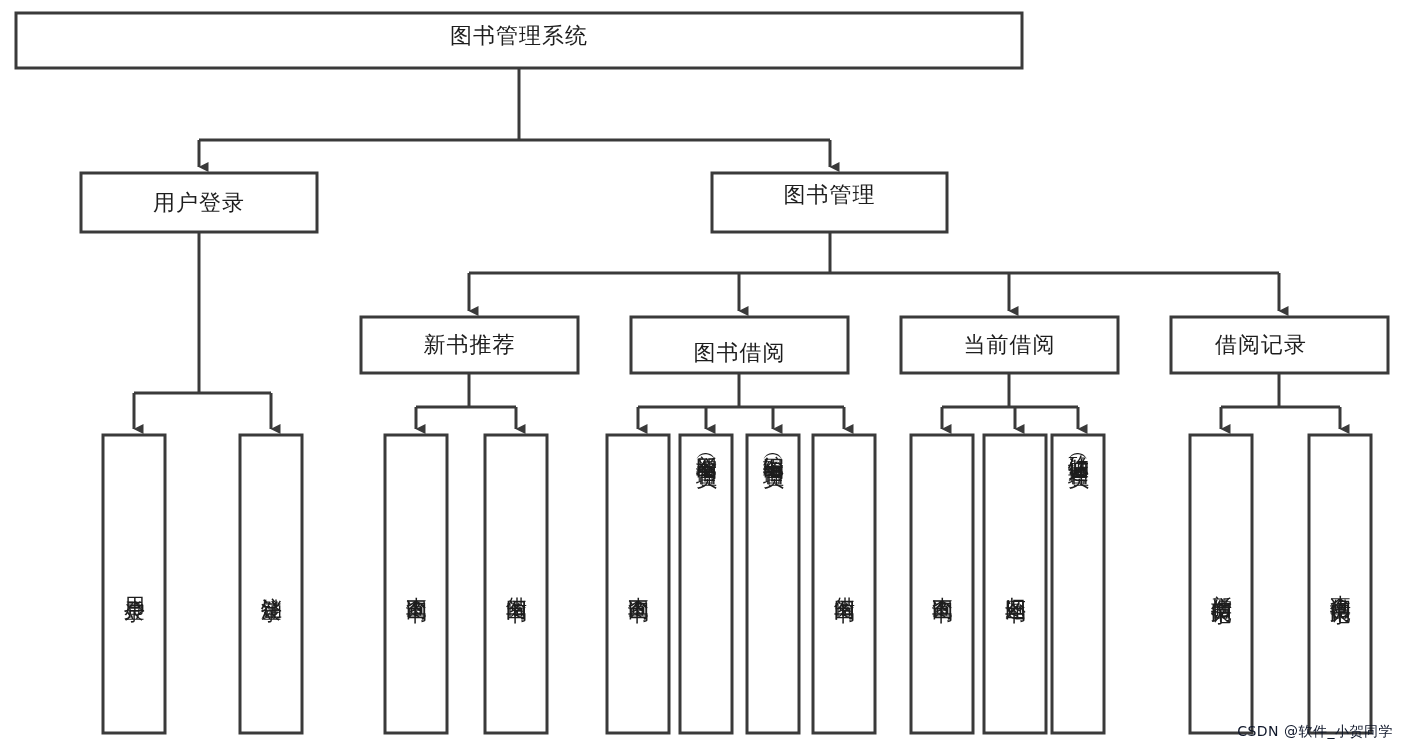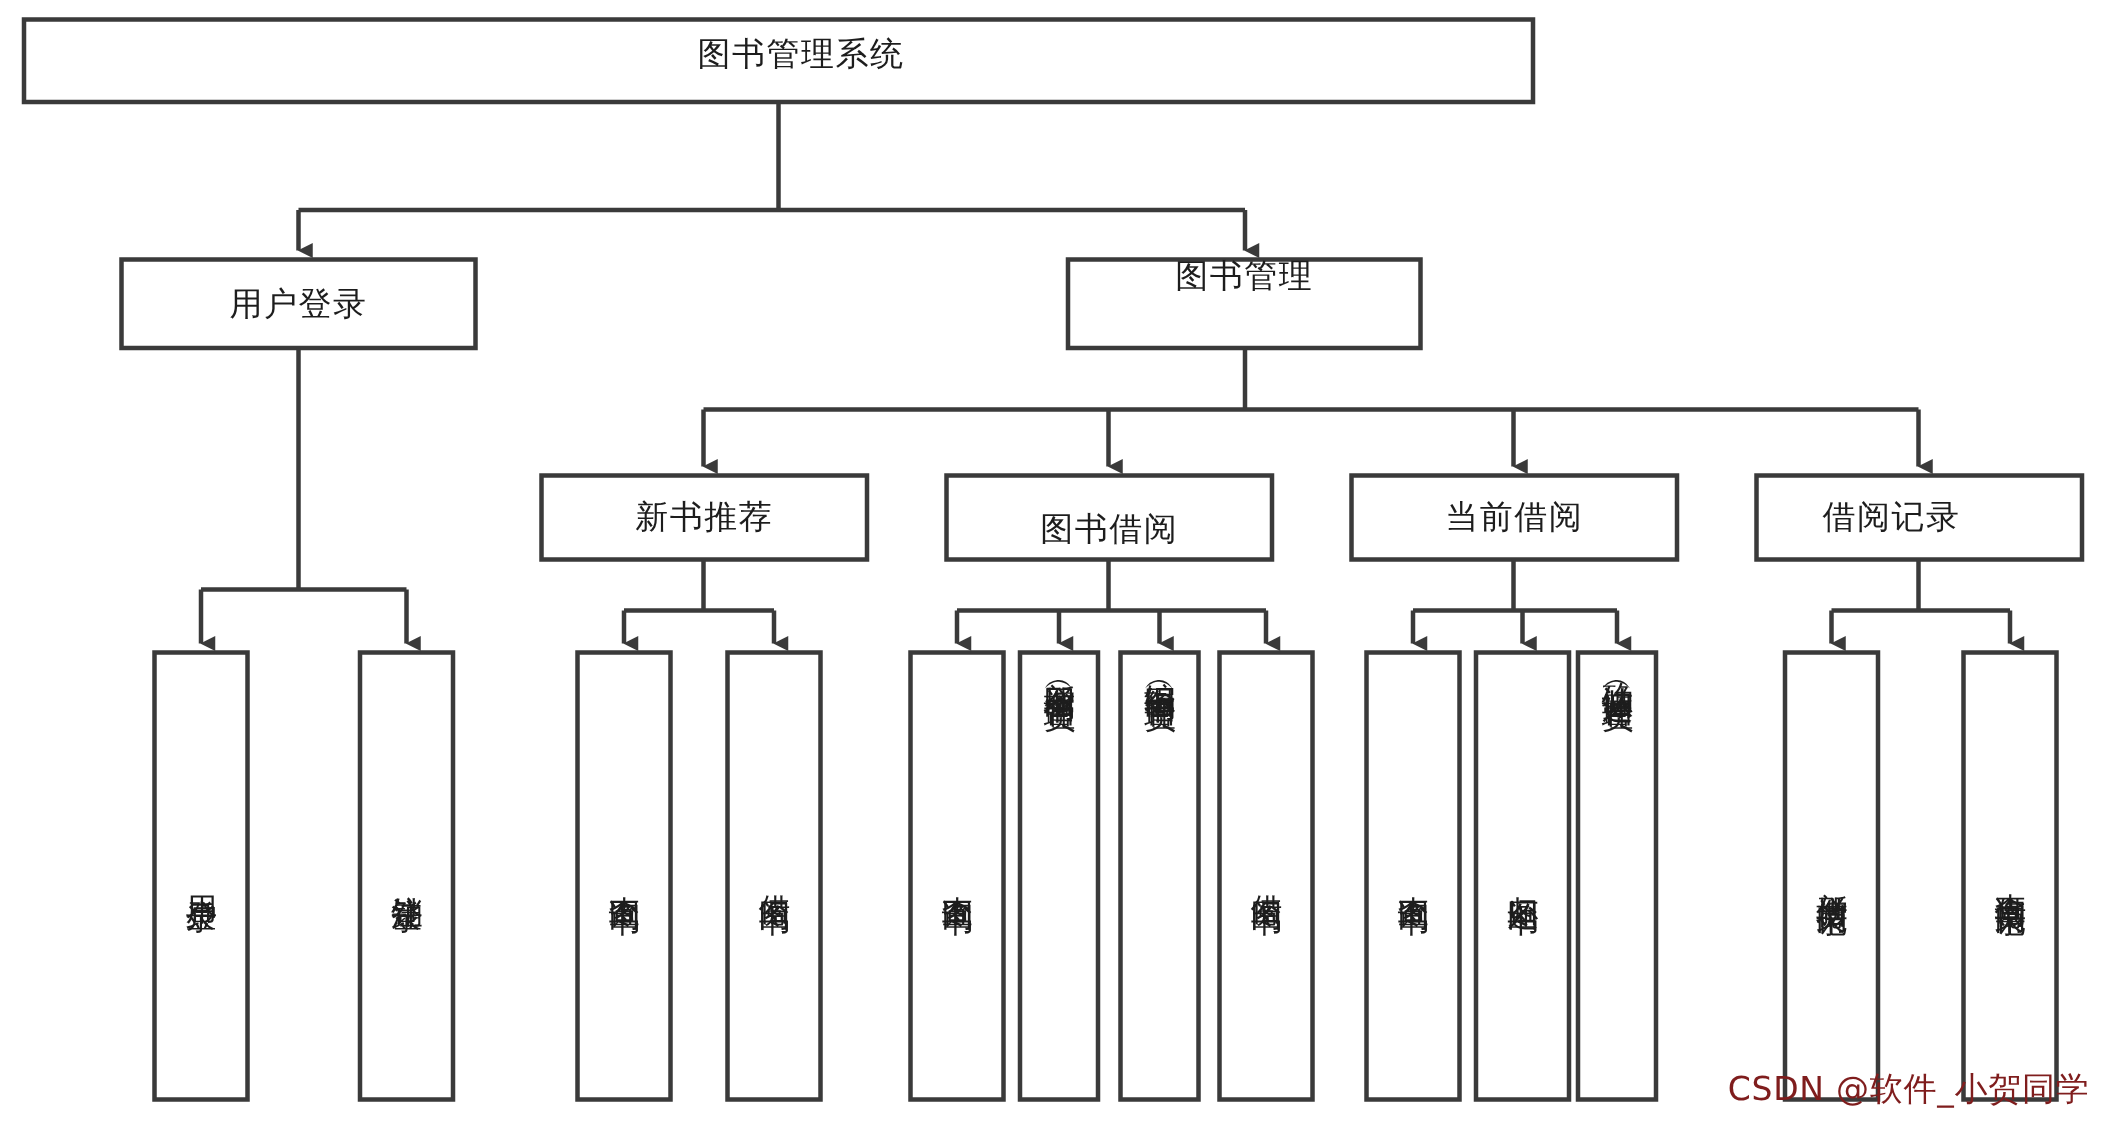--- a/index.html
+++ b/index.html
@@ -70,22 +70,22 @@
     font-family: "DejaVu Sans", "Liberation Sans", sans-serif;
     font-size: 22px;
     color: #1d1d1d;
     letter-spacing: 1px;
   }
   #watermark {
     position: absolute;
     right: 12px;
     bottom: 6px;
     font-family: "DejaVu Sans", "Liberation Sans", sans-serif;
-    font-size: 22px;
-    color: #7f1d1d;
+    font-size: 14px;
+    color: #0f172a;
     letter-spacing: 0.5px;
     white-space: nowrap;
   }
 </style>
 </head>
 <body>
 
 <div id="diagram-root">
 
   <svg id="tree-svg" viewBox="0 0 1405 747" xmlns="http://www.w3.org/2000/svg">
@@ -154,28 +154,28 @@
     <path class="connector" d="M 942 407 L 942 429" marker-end="url(#arrow)"></path>
     <path class="connector" d="M 1015 407 L 1015 429" marker-end="url(#arrow)"></path>
     <path class="connector" d="M 1078 407 L 1078 429" marker-end="url(#arrow)"></path>
 
     <path class="connector" d="M 1279 373 L 1279 407"></path>
     <path class="connector" d="M 1221 407 L 1340 407"></path>
     <path class="connector" d="M 1221 407 L 1221 429" marker-end="url(#arrow)"></path>
     <path class="connector" d="M 1340 407 L 1340 429" marker-end="url(#arrow)"></path>
   </svg>
 
-  <div class="hlabel-wrap" style="left:31px; top:13px; width:1006px; height:45px;">
+  <div class="hlabel-wrap" style="left:16px; top:13px; width:1006px; height:45px;">
     <span>图书管理系统</span>
   </div>
 
   <div class="hlabel-wrap" style="left:81px; top:173px; width:236px; height:59px;">
     <span>用户登录</span>
   </div>
-  <div class="hlabel-wrap" style="left:712px; top:162px; width:235px; height:43px;">
+  <div class="hlabel-wrap" style="left:712px; top:173px; width:235px; height:43px;">
     <span>图书管理</span>
   </div>
 
   <div class="hlabel-wrap" style="left:361px; top:317px; width:217px; height:56px;">
     <span>新书推荐</span>
   </div>
   <div class="hlabel-wrap" style="left:631px; top:317px; width:217px; height:72px;">
     <span>图书借阅</span>
   </div>
   <div class="hlabel-wrap" style="left:901px; top:317px; width:217px; height:56px;">

